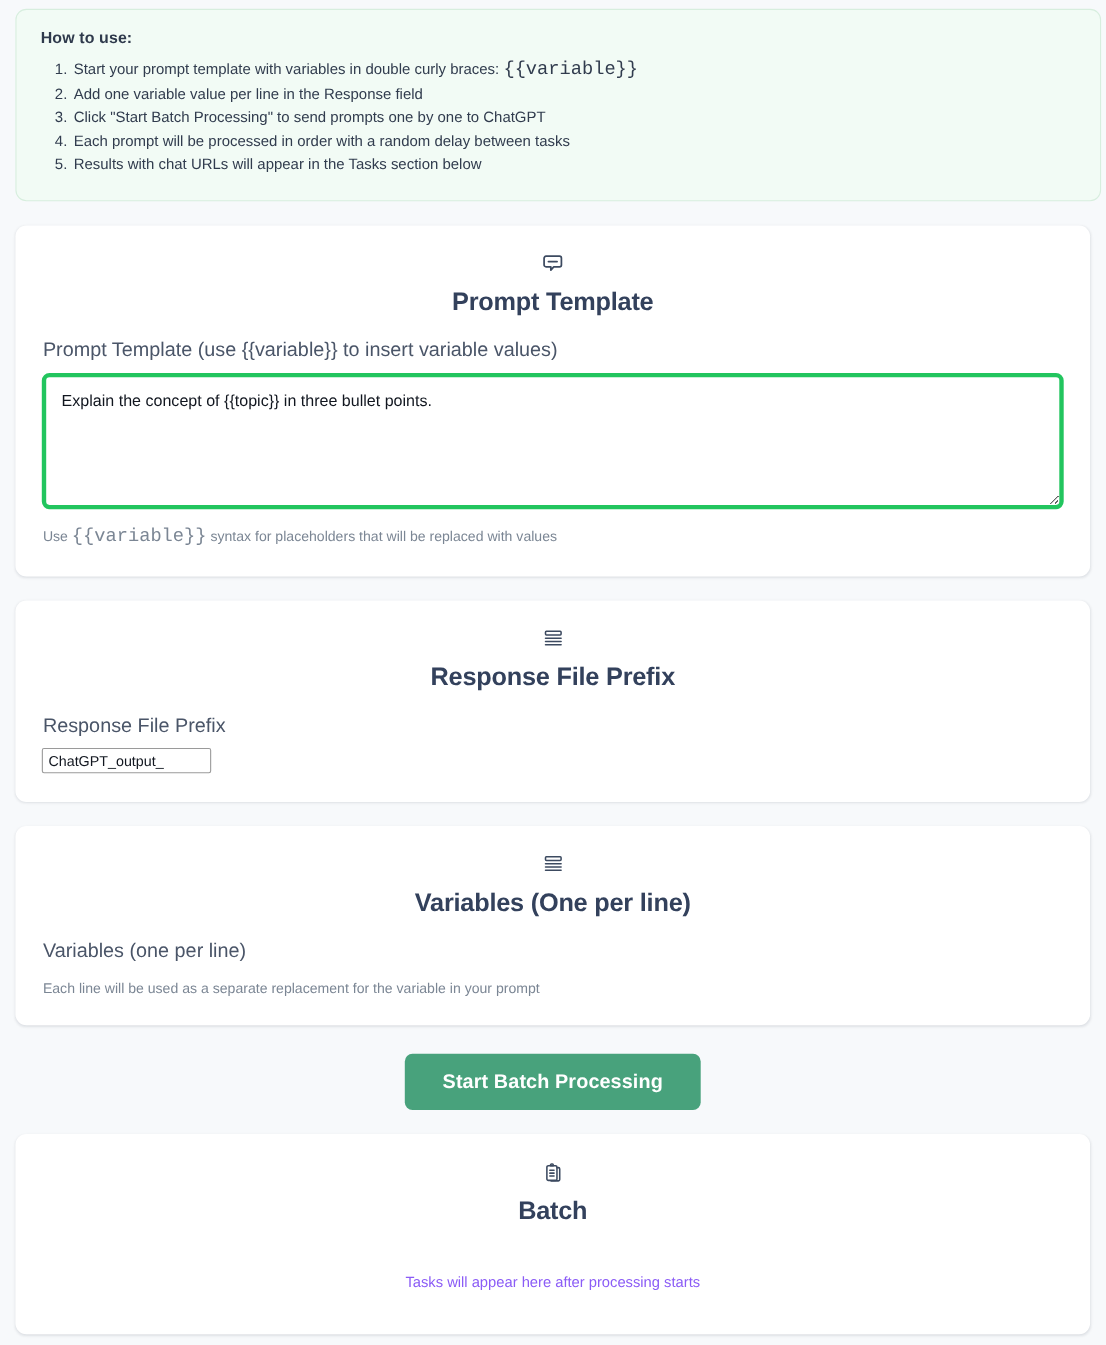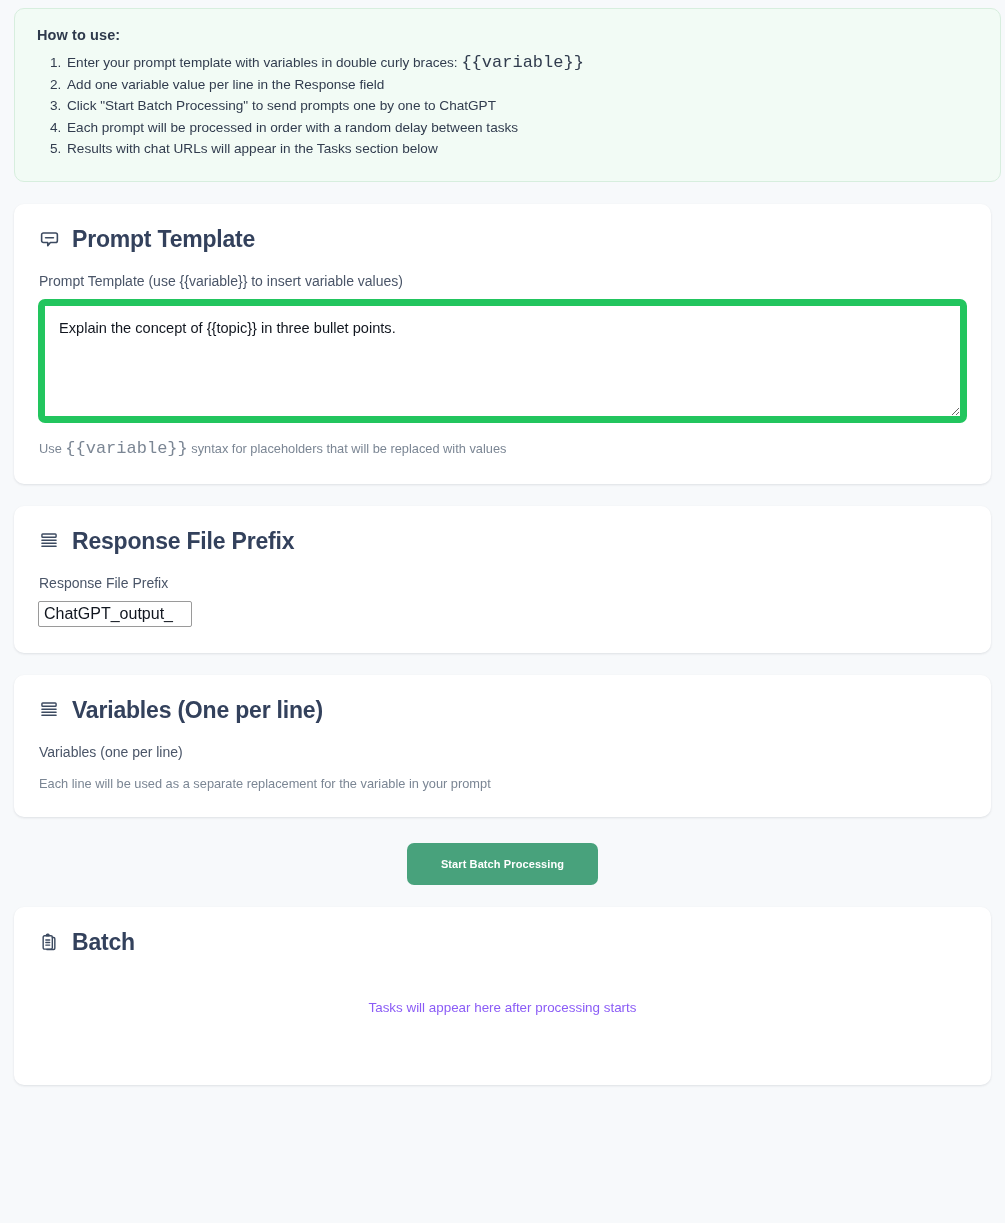--- a/index.html
+++ b/index.html
@@ -57,40 +57,41 @@
     background: #ffffff;
     border-radius: 10px;
     box-shadow: 0 1px 3px rgba(16,24,40,0.07), 0 1px 2px rgba(16,24,40,0.04);
     padding: 24px 24px 26px 24px;
   }
   .card-head {
     display: flex;
     align-items: center;
     gap: 12px;
     margin: 0 0 22px 0;
+    flex-direction: column;
   }
   .card-title {
     font-size: 23px;
     font-weight: bold;
     color: #33415c;
     letter-spacing: -0.2px;
     line-height: 1;
   }
   .icon {
     display: inline-flex;
     align-items: center;
     justify-content: center;
     width: 22px;
     height: 22px;
     color: #3c4a60;
     flex: 0 0 auto;
   }
   .field-label {
     display: block;
-    font-size: 14px;
+    font-size: 18px;
     color: #4a5568;
     margin: 0 0 10px 1px;
   }
   .hint {
     display: block;
     font-size: 12.8px;
     color: #7b8694;
     margin: 16px 0 0 1px;
   }
 
@@ -103,38 +104,38 @@
     line-height: 21.5px;
     color: #11161f;
     padding: 12px 14px;
     border-radius: 7px;
     background: #ffffff;
     resize: vertical;
     outline: none;
   }
   textarea.ta-prompt {
     height: 124px;
-    border: 7px solid #22c55e;
+    border: 4px solid #22c55e;
   }
   textarea.ta-vars {
     height: 134px;
     border: 1.6px solid #9ed3b4;
   }
   .input-wrap { position: relative; }
   .caret {
     position: absolute;
     width: 1px;
     height: 17px;
     background: #11161f;
     left: 186px;
     top: 61px;
   }
   input.text-input {
     font-family: "Liberation Sans", sans-serif;
-    font-size: 16px;
+    font-size: 13px;
     color: #11161f;
     width: 154px;
     padding: 3px 5px;
     border: 1px solid #9a9a9a;
     border-radius: 2px;
     background: #fff;
     outline: none;
   }
 
   
@@ -142,21 +143,21 @@
     display: flex;
     justify-content: center;
     margin: 26px 14px 0 14px;
   }
   .btn-primary {
     background: #48a27c;
     color: #ffffff;
     border: none;
     border-radius: 7px;
     font-family: "Liberation Sans", sans-serif;
-    font-size: 11px;
+    font-size: 18px;
     font-weight: bold;
     padding: 15px 34px;
     cursor: pointer;
     letter-spacing: 0.1px;
   }
 
   
   .tasks-card { padding-bottom: 40px; min-height: 178px; }
   .tasks-empty {
     text-align: center;
@@ -167,21 +168,21 @@
 </style>
 </head>
 <body>
 
 <div class="page">
 
   <section class="howto">
     <div class="howto-title">How to use:</div>
     <ol class="howto-list">
       <li>
-        <span>Enter your prompt template with variables in double curly braces:</span>
+        <span>Start your prompt template with variables in double curly braces:</span>
         <span class="mono">{{variable}}</span>
       </li>
       <li>Add one variable value per line in the Response field</li>
       <li>Click "Start Batch Processing" to send prompts one by one to ChatGPT</li>
       <li>Each prompt will be processed in order with a random delay between tasks</li>
       <li>Results with chat URLs will appear in the Tasks section below</li>
     </ol>
   </section>
 
   <section class="card">

